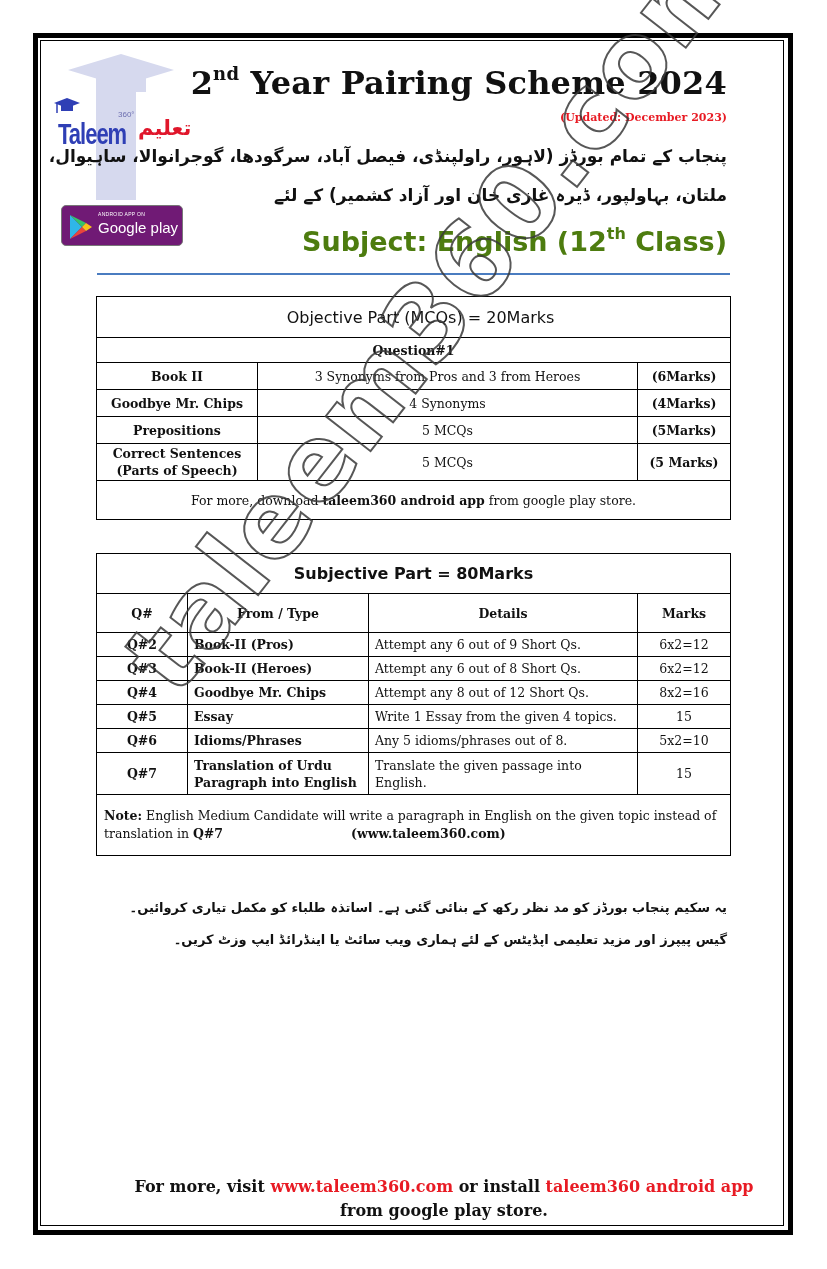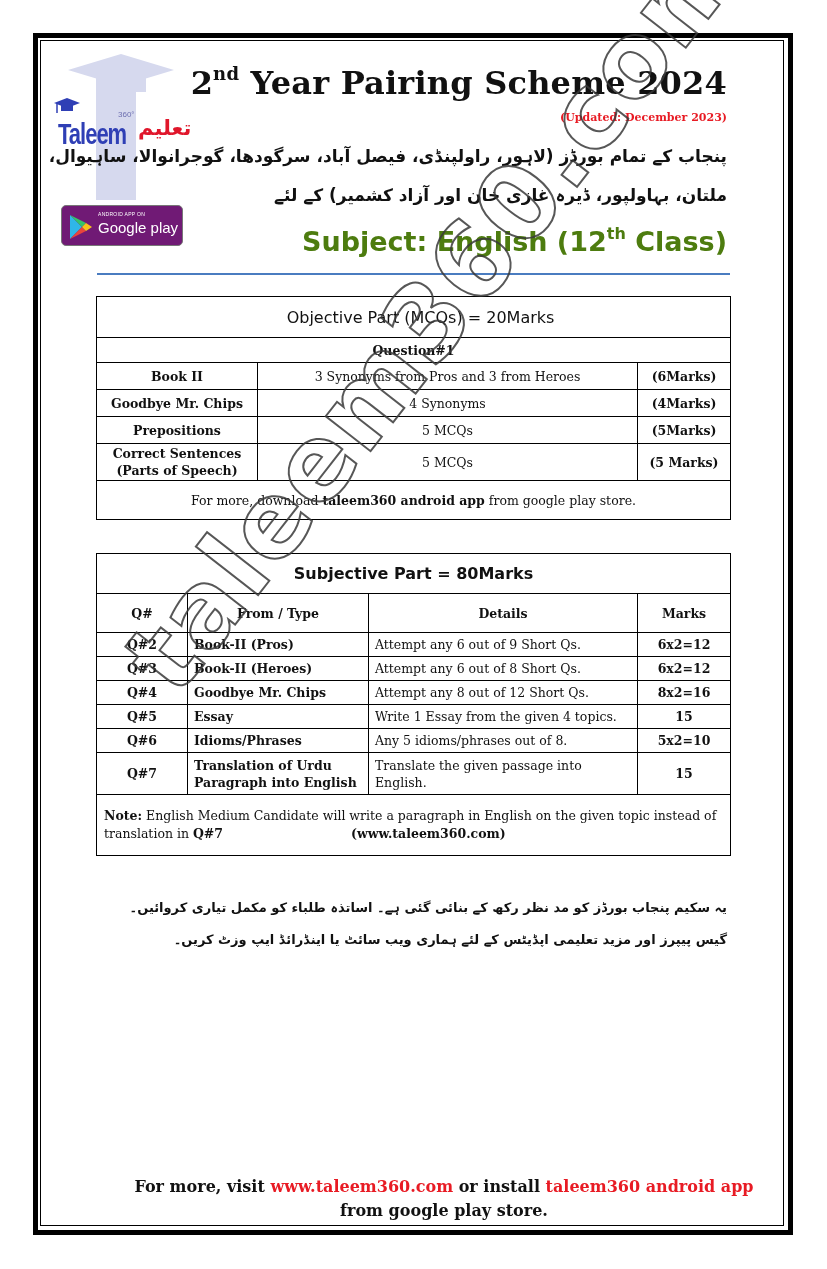--- a/index.html
+++ b/index.html
@@ -46,21 +46,21 @@
   .obj .foot td { height: 38px; text-align: center; font-size: 12.5px; }
   .obj .foot b { font-weight: bold; }
 
   .subj { top: 553px; }
   .subj .title-row td { height: 39px; text-align: center; font-family: "DejaVu Sans", sans-serif; font-weight: bold; font-size: 16px; }
   .subj .hdr td { height: 38px; font-weight: bold; text-align: center; }
   .subj .row td { height: 23px; }
   .subj .row td.qn { text-align: center; font-weight: bold; }
   .subj .row td.from { font-weight: bold; text-align: left; }
   .subj .row td.det { text-align: left; }
-  .subj .row td.mk { text-align: center; font-weight: bold; }
+  .subj .row td.mk { text-align: center; font-weight: normal; }
   .subj .row.tall td { height: 41px; line-height: 17px; }
   .subj .note td { height: 60px; text-align: left; line-height: 18px; padding-left: 7px; }
   .note-url { display: inline-block; margin-left: 128px; font-weight: bold; }
 
   .urdu-footer { position: absolute; right: 100px; font-family: "DejaVu Sans", sans-serif; font-size: 13px; direction: rtl; white-space: nowrap; font-weight: bold; color: #111; }
   .uf1 { top: 900px; }
   .uf2 { top: 932px; }
 
   .bottom-note { position: absolute; left: 40px; width: 808px; top: 1175px; text-align: center; font-family: "DejaVu Serif", serif; font-weight: bold; font-size: 16px; line-height: 24px; color: #111; }
   .bottom-note .red { color: #e81b24; }

